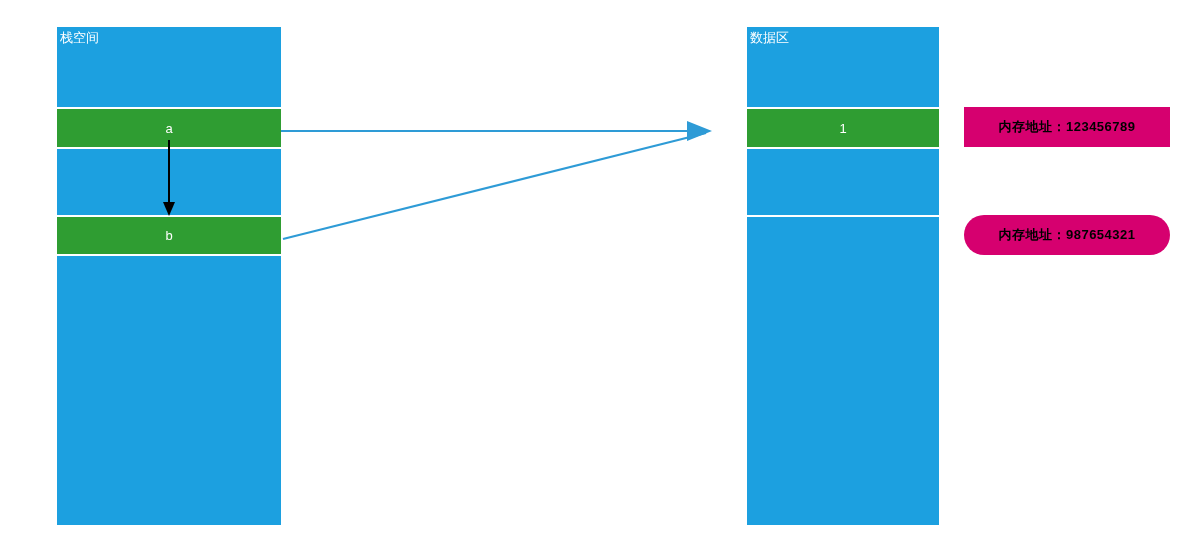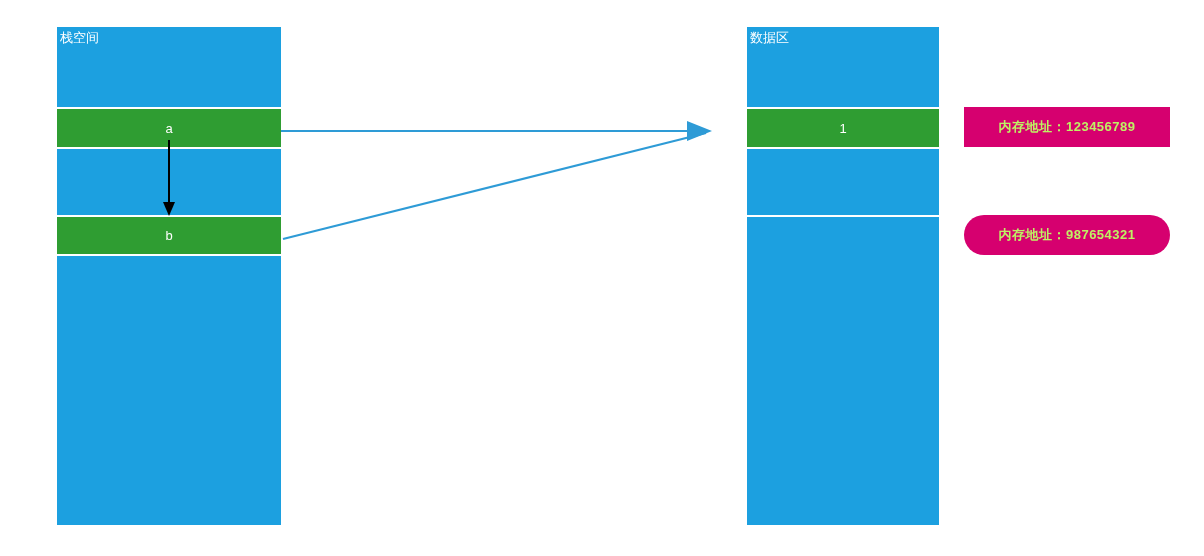--- a/index.html
+++ b/index.html
@@ -40,21 +40,21 @@
     position: absolute; top: 3px; left: 3px;
     color: #ffffff; font-size: 13px; line-height: 1.2;
     white-space: nowrap;
   }
 
   
   .addr-box {
     position: absolute;
     left: 964px; width: 206px; height: 40px;
     background: var(--pink);
-    color: #bef264;
+    color: #000000;
     display: flex; align-items: center; justify-content: center;
     font-size: 13px; font-weight: bold;
     letter-spacing: 0.5px;
     white-space: nowrap;
   }
   .addr-1 { top: 107px; }
   .addr-2 { top: 215px; border-radius: 20px; }
 
   
   svg.overlay {

